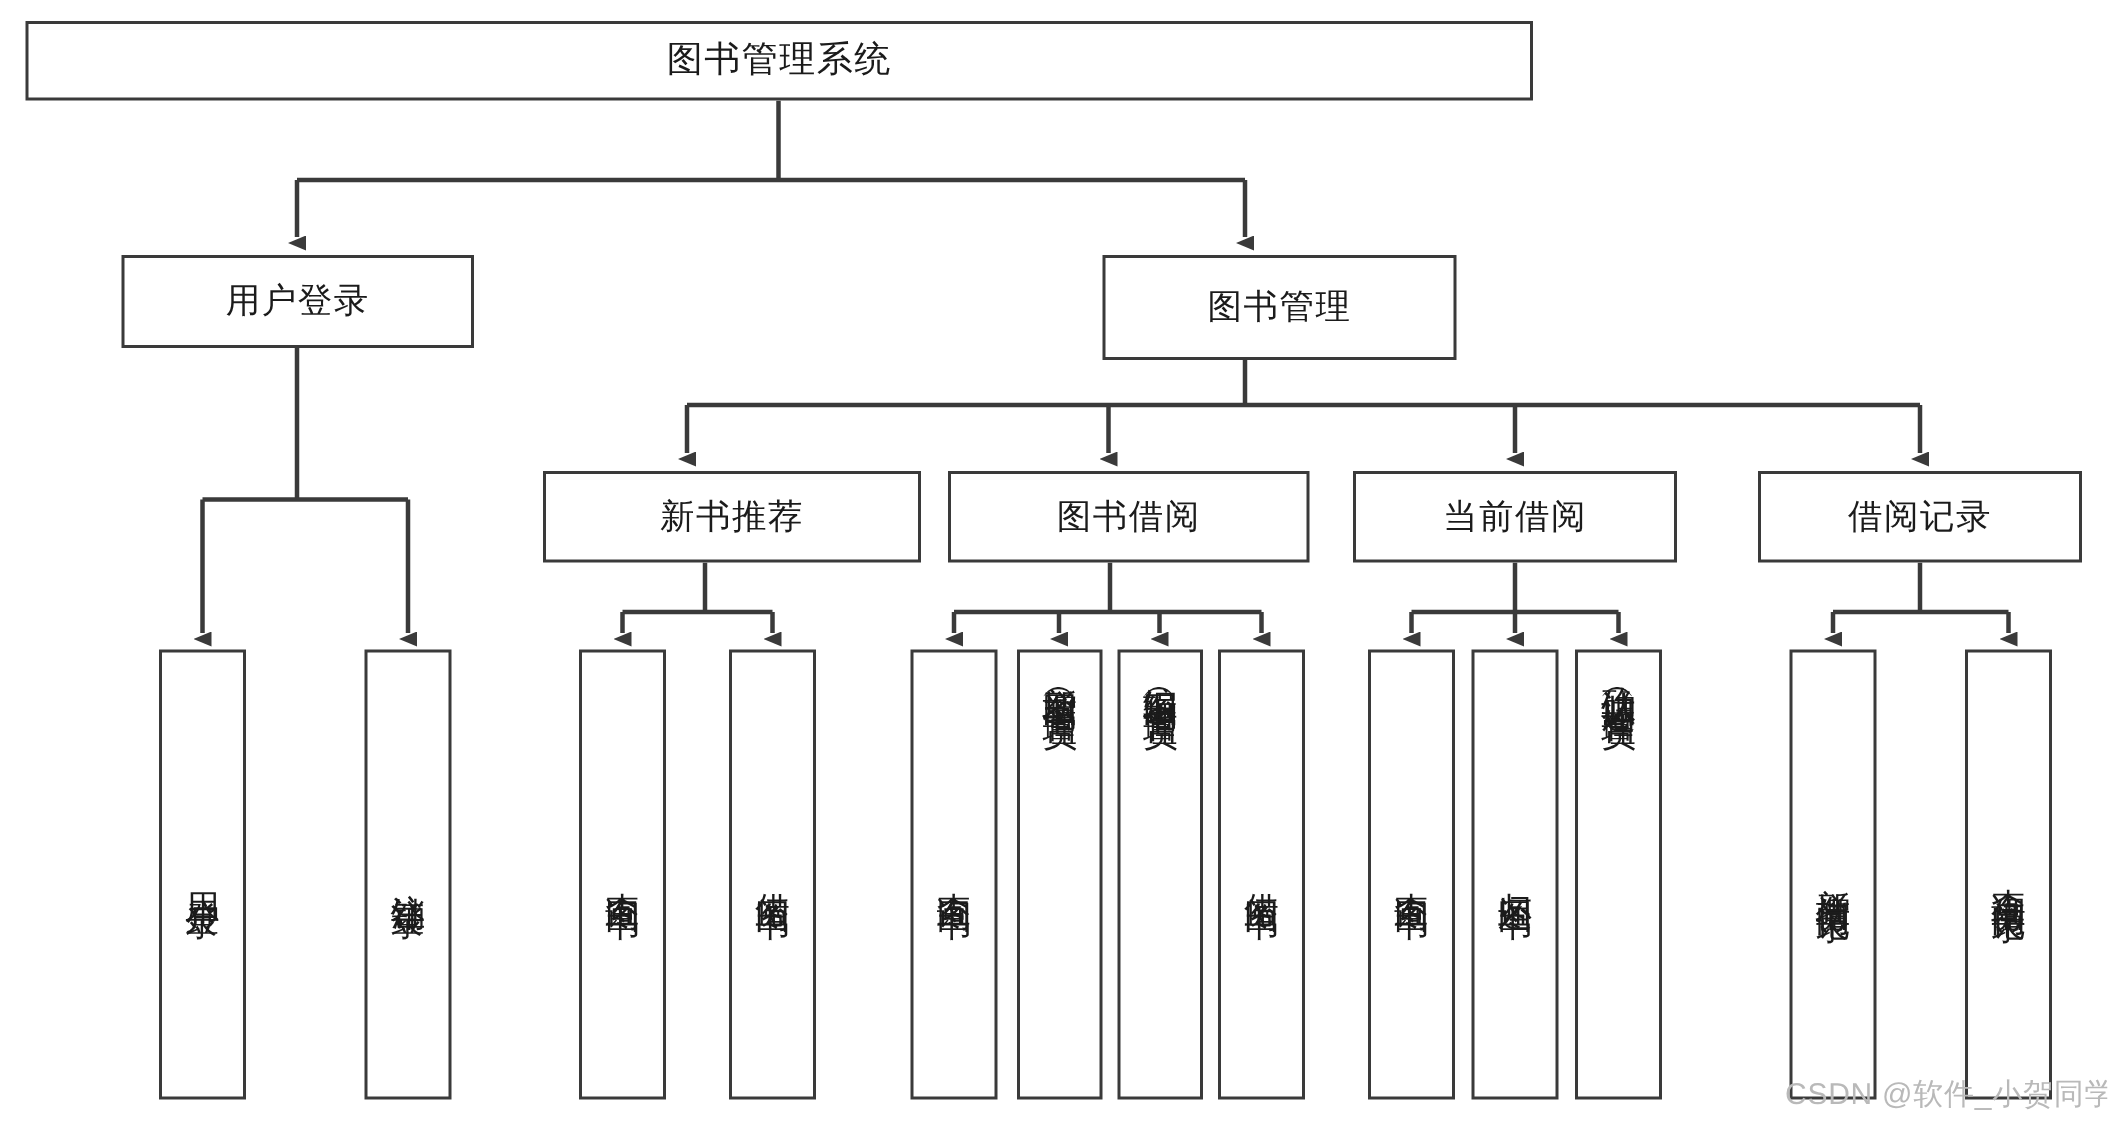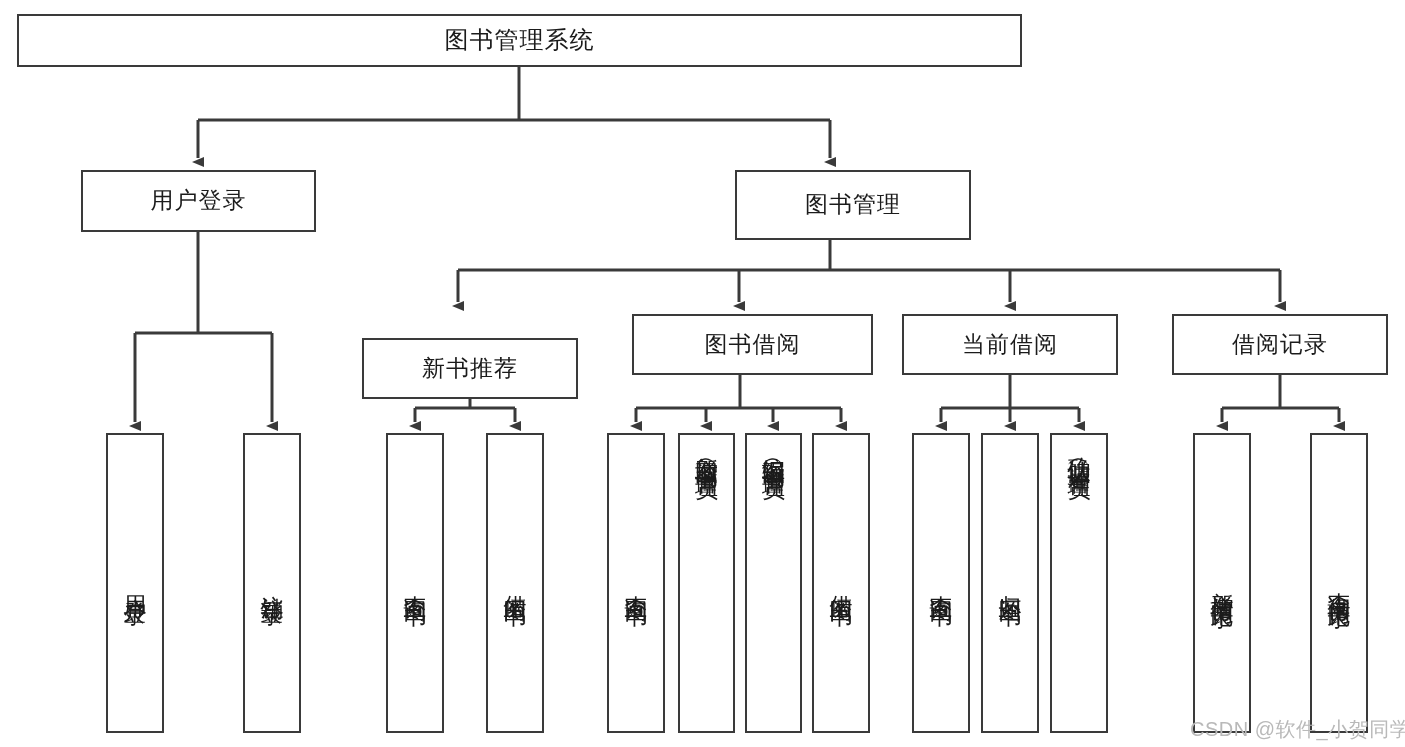--- a/index.html
+++ b/index.html
@@ -131,21 +131,21 @@
     <span>图书管理系统</span>
   </div>
 
   <div class="node horiz" style="left:81px; top:170px; width:235px; height:62px;">
     <span>用户登录</span>
   </div>
   <div class="node horiz" style="left:711px; top:170px; width:236px; height:70px;margin-left:24px;">
     <span>图书管理</span>
   </div>
 
-  <div class="node horiz" style="left:362px; top:314px; width:216px; height:61px;margin-top:24px;">
+  <div class="node horiz" style="left:362px; top:314px; width:252px; height:61px;">
     <span>新书推荐</span>
   </div>
   <div class="node horiz" style="left:632px; top:314px; width:241px; height:61px;">
     <span>图书借阅</span>
   </div>
   <div class="node horiz" style="left:1172px; top:314px; width:216px; height:61px;">
     <span>借阅记录</span>
   </div>
   <div class="node horiz" style="left:902px; top:314px; width:216px; height:61px;">
     <span>当前借阅</span>

